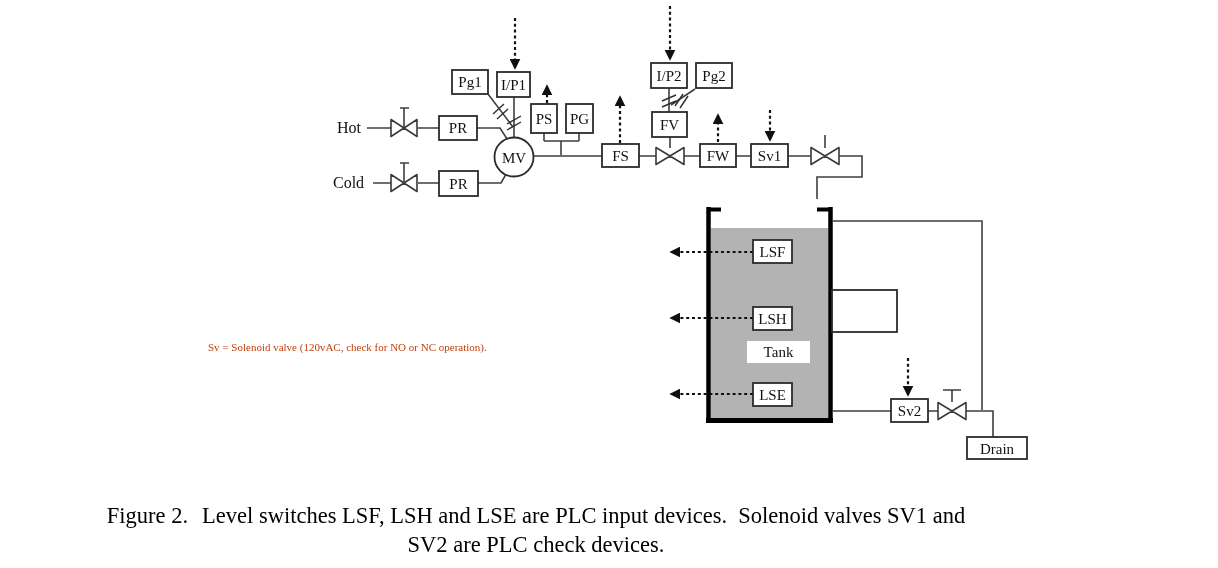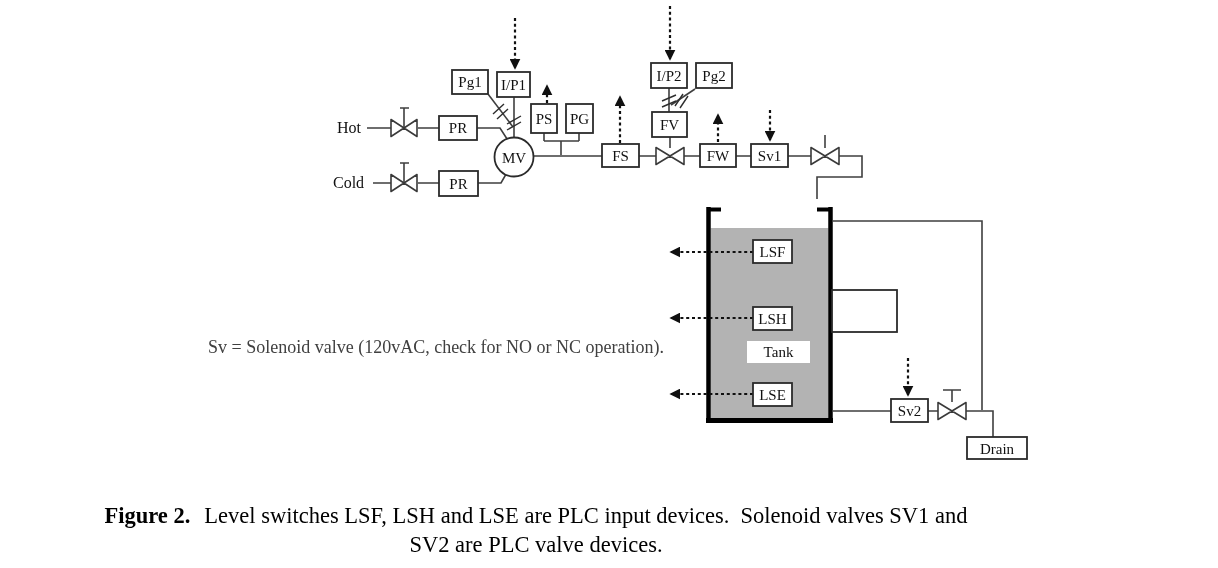--- a/index.html
+++ b/index.html
@@ -6,26 +6,26 @@
   #canvas{position:relative;width:1072px;height:568px;background:#ffffff;overflow:hidden;
           font-family:"Liberation Serif", serif;}
   svg text{font-family:"Liberation Serif", serif;}
   .pipe{stroke:#3f3f3f;stroke-width:1.6;fill:none;}
   .tick{stroke:#2e2e2e;stroke-width:1.4;fill:none;}
   .box{fill:#ffffff;stroke:#2b2b2b;stroke-width:1.8;}
   .lbl{font-size:15px;fill:#111;text-anchor:middle;}
   .valve{fill:#ffffff;stroke:#3a3a3a;stroke-width:1.6;stroke-linejoin:round;}
   .sig{stroke:#101010;stroke-width:2.2;stroke-dasharray:3 2.8;fill:none;}
   .wall{stroke:#000;fill:none;}
-  .notes{position:absolute;left:201px;top:337px;font-size:18px;line-height:20px;color:#404040;}
+  .notes{position:absolute;left:201px;top:337px;font-size:11px;line-height:20px;color:#c2410c;}
   .notes .n1{margin-left:7px;}
   .caption{position:absolute;left:0;right:0;top:501px;text-align:center;
            font-size:22.5px;line-height:29px;color:#000;}
   .caption span{white-space:pre-wrap;}
-  .cap-label{font-weight:bold;}
+  .cap-label{font-weight:normal;}
   .cap-l1{margin-left:14px;}
 </style>
 </head>
 <body>
 
 <div id="canvas">
 
   <svg width="1218" height="490" viewBox="0 0 1218 490">
     <defs>
       <marker id="ah" viewBox="0 0 10 10" refX="8.5" refY="5" markerUnits="userSpaceOnUse" markerWidth="11" markerHeight="11" orient="auto">
@@ -183,16 +183,16 @@
   </svg>
 
   
   <div class="notes">
     <div class="n1">Sv = Solenoid valve (120vAC, check for NO or NC operation).</div>
   </div>
 
   
   <div class="caption">
     <span class="cap-label">Figure 2.</span><span class="cap-l1">Level switches LSF, LSH and LSE are PLC input devices.  Solenoid valves SV1 and</span><br>
-    <span>SV2 are PLC valve devices.</span>
+    <span>SV2 are PLC check devices.</span>
   </div>
 
 </div>
 
 </body></html>

